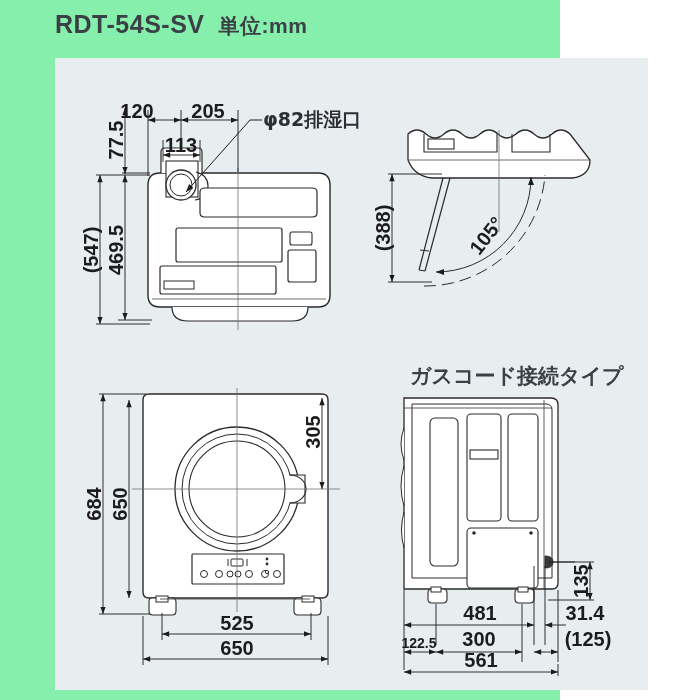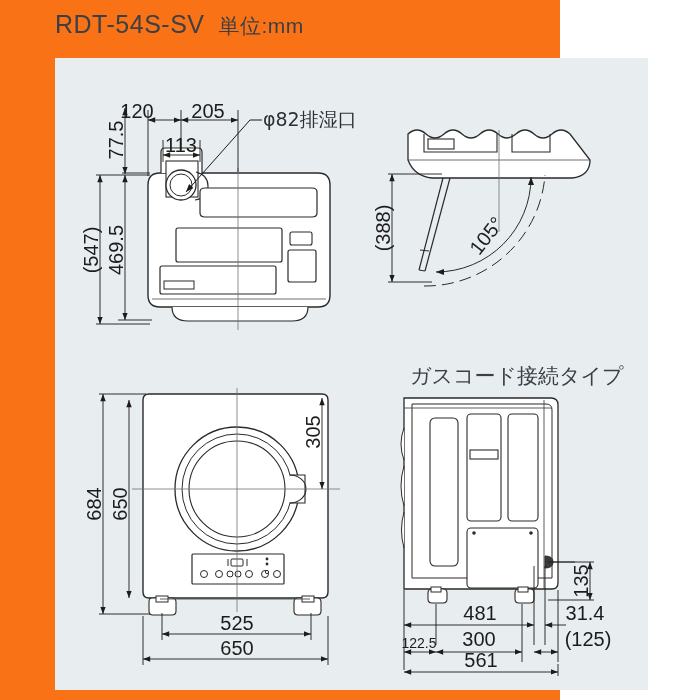--- a/index.html
+++ b/index.html
@@ -1,17 +1,17 @@
 <!DOCTYPE html>
 <html><head>
 <meta charset="utf-8">
 <style>
   html,body{margin:0;padding:0;background:#ffffff;}
   body{width:700px;height:700px;font-family:"Liberation Sans","DejaVu Sans",sans-serif;overflow:hidden;}
-  #root{position:relative;width:560px;height:700px;background:#f97316;}
+  #root{position:relative;width:560px;height:700px;background:#86efac;font-weight:bold;}
 
   .title{position:absolute;left:55px;top:10px;font-size:25px;color:#3b3f46;letter-spacing:0.5px;white-space:nowrap;}
   .title .unit{font-size:21px;margin-left:14px;}
 
   .canvas{position:absolute;left:55px;top:58px;width:593px;height:632px;background:#e8edf0;}
 
   .stage{position:absolute;left:0;top:0;width:700px;height:700px;}
   svg{position:absolute;left:0;top:0;overflow:visible;}
 
   .dimtxt{font-family:"Liberation Sans","DejaVu Sans",sans-serif;fill:#1c1c1c;font-size:20px;}

